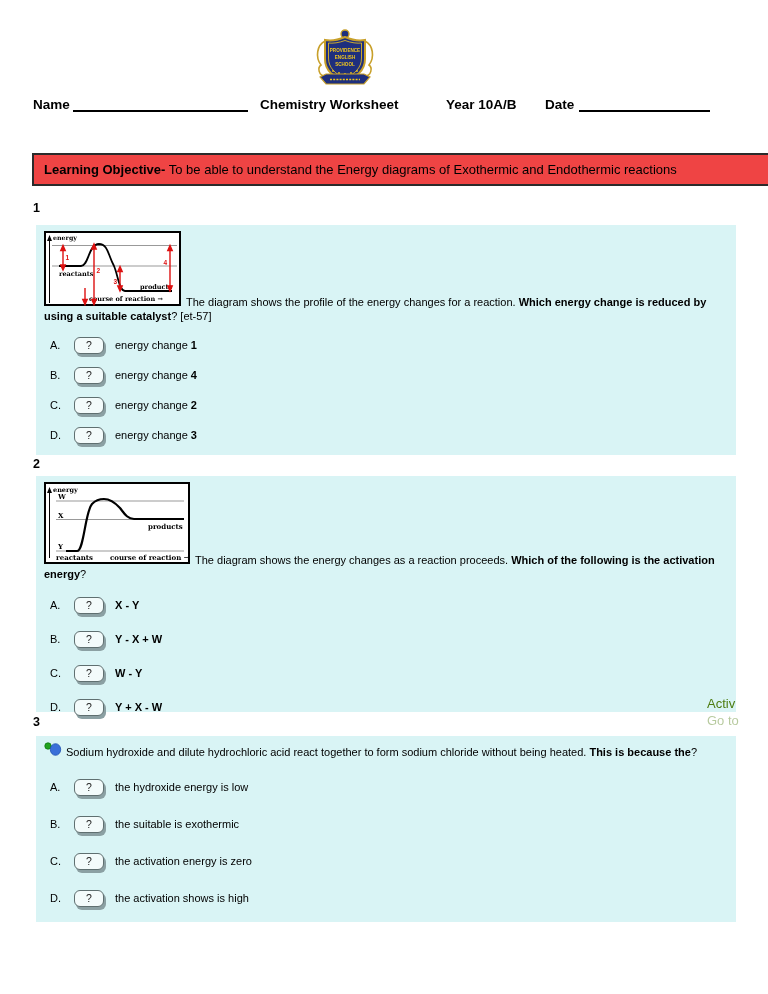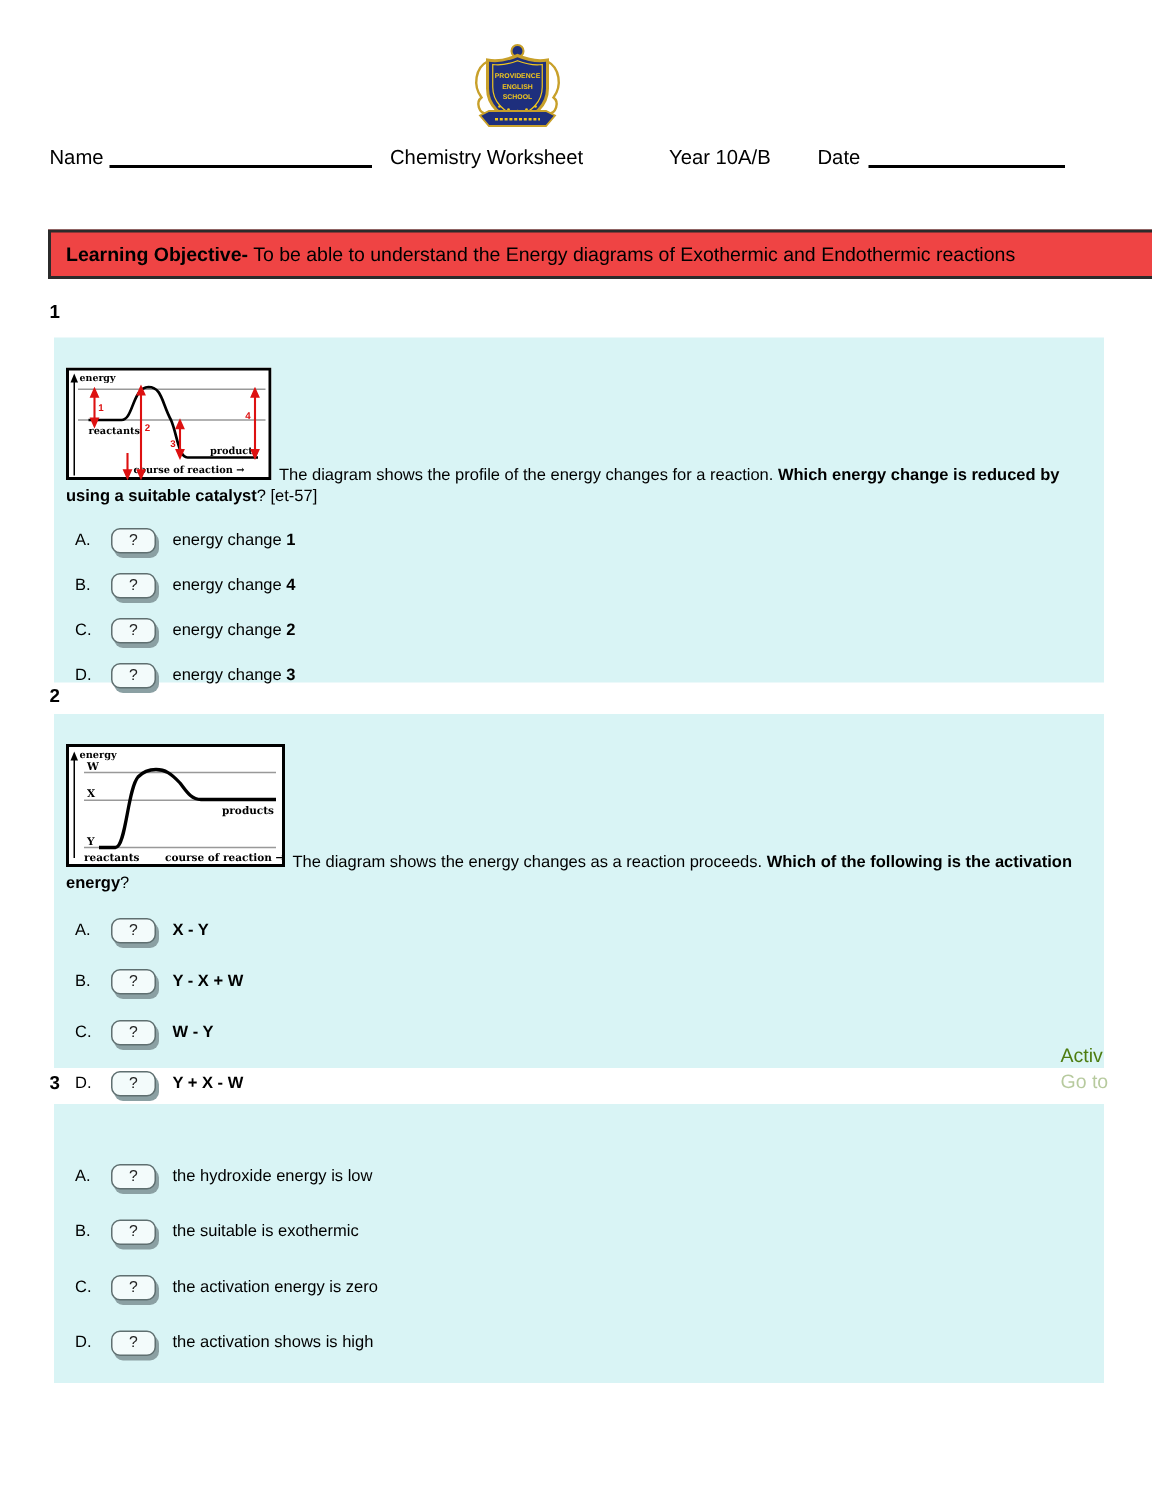--- a/index.html
+++ b/index.html
@@ -1,28 +1,28 @@
 <!DOCTYPE html>
 <html><head>
 <meta charset="utf-8">
 <style>
   html,body{margin:0;padding:0}
   body{width:768px;height:994px;background:#ffffff;position:relative;overflow:hidden;
        font-family:"Liberation Sans",sans-serif;color:#000}
   .abs{position:absolute}
   
-  .hdr{font-weight:normal;font-size:13.5px;white-space:nowrap}
+  .hdr{font-weight:bold;font-size:13.5px;white-space:nowrap}
   .uline{position:absolute;border-bottom:2px solid #000;height:13px}
   
   .obj-box{position:absolute;left:32px;top:153px;width:752px;box-sizing:border-box;
            border:2px solid #2b2b2b;background:#ef4444;padding:7px 10px;font-size:13px;white-space:nowrap}
   .obj-box b{font-weight:bold}
   
   .qnum{position:absolute;left:33px;font-weight:bold;font-size:12.5px}
-  .qblock{position:absolute;left:36px;width:700px;background:#d9f4f5;padding:20px 8px;box-sizing:border-box}
+  .qblock{position:absolute;left:36px;width:700px;background:#d9f4f5;padding:6px 8px;box-sizing:border-box}
   .prompt{font-size:11px;line-height:14px}
   .prompt b{font-weight:bold}
   svg.diagram{vertical-align:baseline;margin-right:5px;background:#fff}
   svg.mini-icon{vertical-align:baseline;margin-right:4px}
   .opt{display:flex;align-items:center;height:20px}
   .q1 .opt{margin-top:10px}
   .q2 .opt{margin-top:14px}
   .q3 .opt{margin-top:17px}
   .opt-letter{width:24px;font-size:11px;padding-left:6px;flex:none}
   .qbtn{flex:none;width:30px;height:17px;border-radius:6px;background:#f3fbfb;border:1px solid #5f6f70;
@@ -172,20 +172,26 @@
     <div class="opt">
       <span class="opt-letter">D.</span>
       <button class="qbtn">?</button>
       <span class="opt-text"><span></span><b>Y + X - W</b></span>
     </div>
   </div>
 </div>
 
 <div class="qnum" style="top:715px">3</div>
 <div class="qblock q3" style="top:736px;height:186px">
+  <div class="prompt">
+    <svg class="mini-icon" width="18" height="14" viewBox="0 0 18 14">
+      <circle cx="4" cy="4" r="3.2" fill="#22a31f" stroke="#0d7a12" stroke-width="0.8"></circle>
+      <ellipse cx="11.5" cy="7.5" rx="5.2" ry="5.8" fill="#3a6fd8" stroke="#1d4fb0" stroke-width="0.8"></ellipse>
+    </svg><span>Sodium hydroxide and dilute hydrochloric acid react together to form sodium chloride without being heated. </span><b>This is because the</b><span>?</span>
+  </div>
   <div class="opts" style="margin-top:18px">
     <div class="opt">
       <span class="opt-letter">A.</span>
       <button class="qbtn">?</button>
       <span class="opt-text"><span>the hydroxide energy is low</span><b></b></span>
     </div>
     <div class="opt">
       <span class="opt-letter">B.</span>
       <button class="qbtn">?</button>
       <span class="opt-text"><span>the suitable is exothermic</span><b></b></span>

